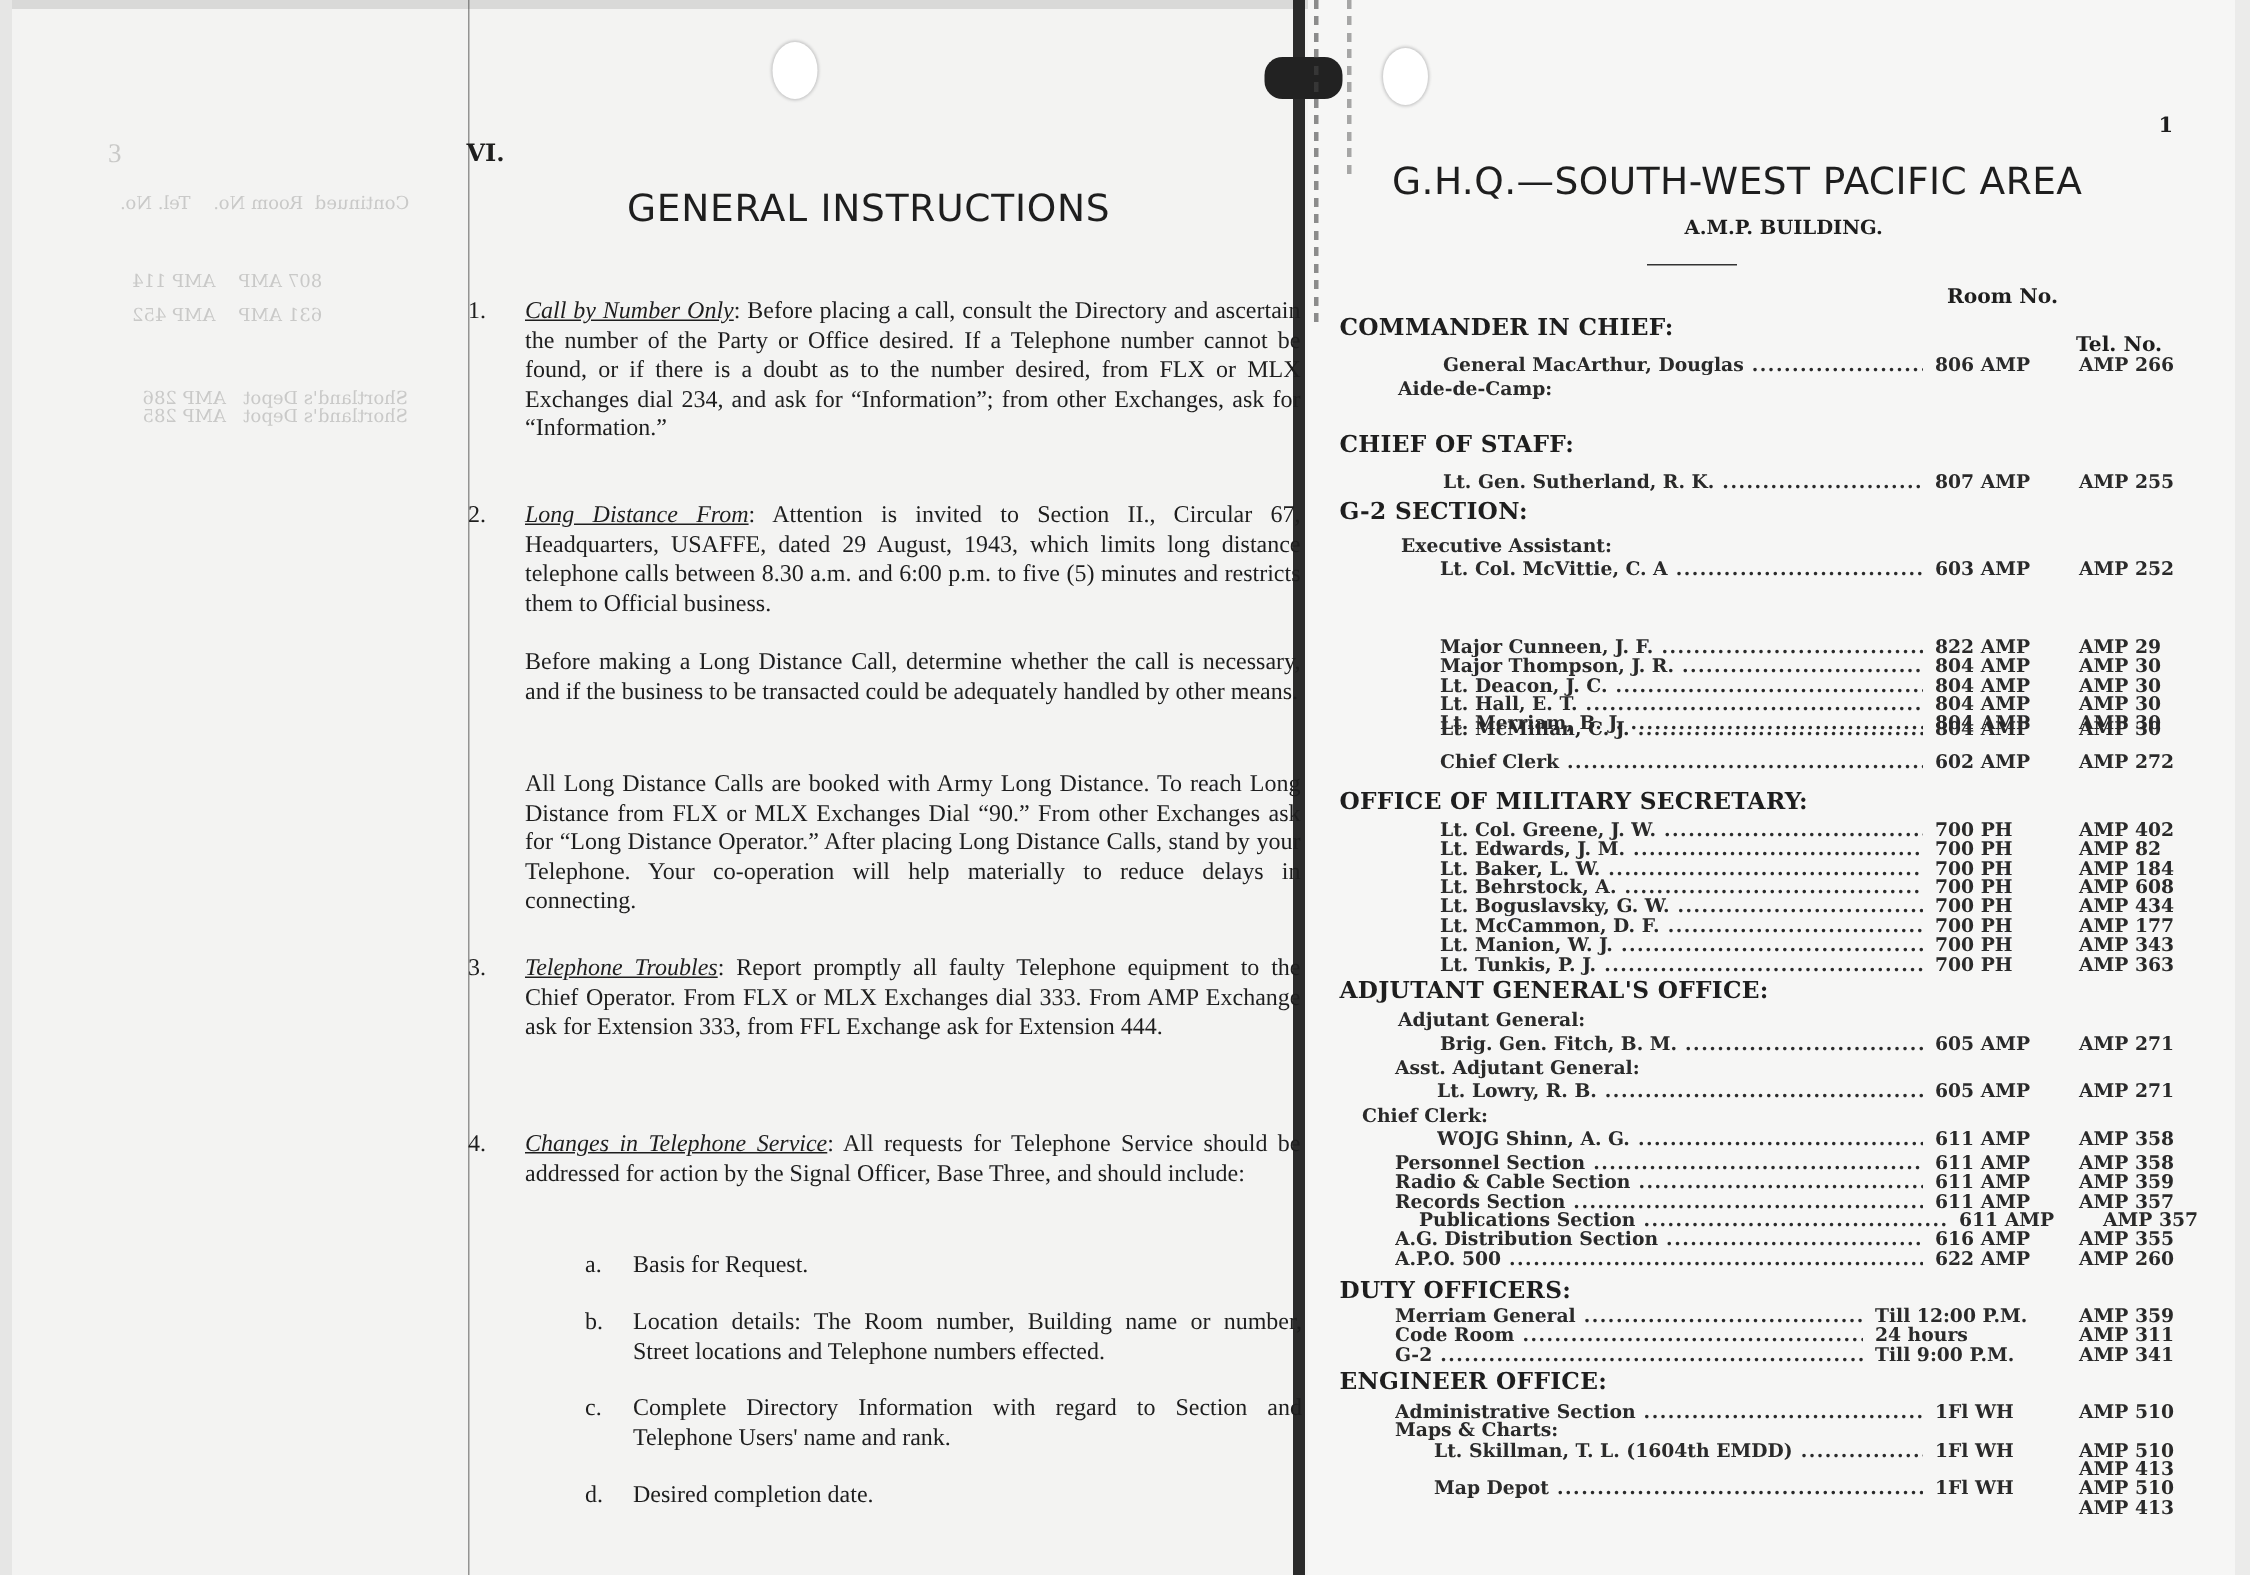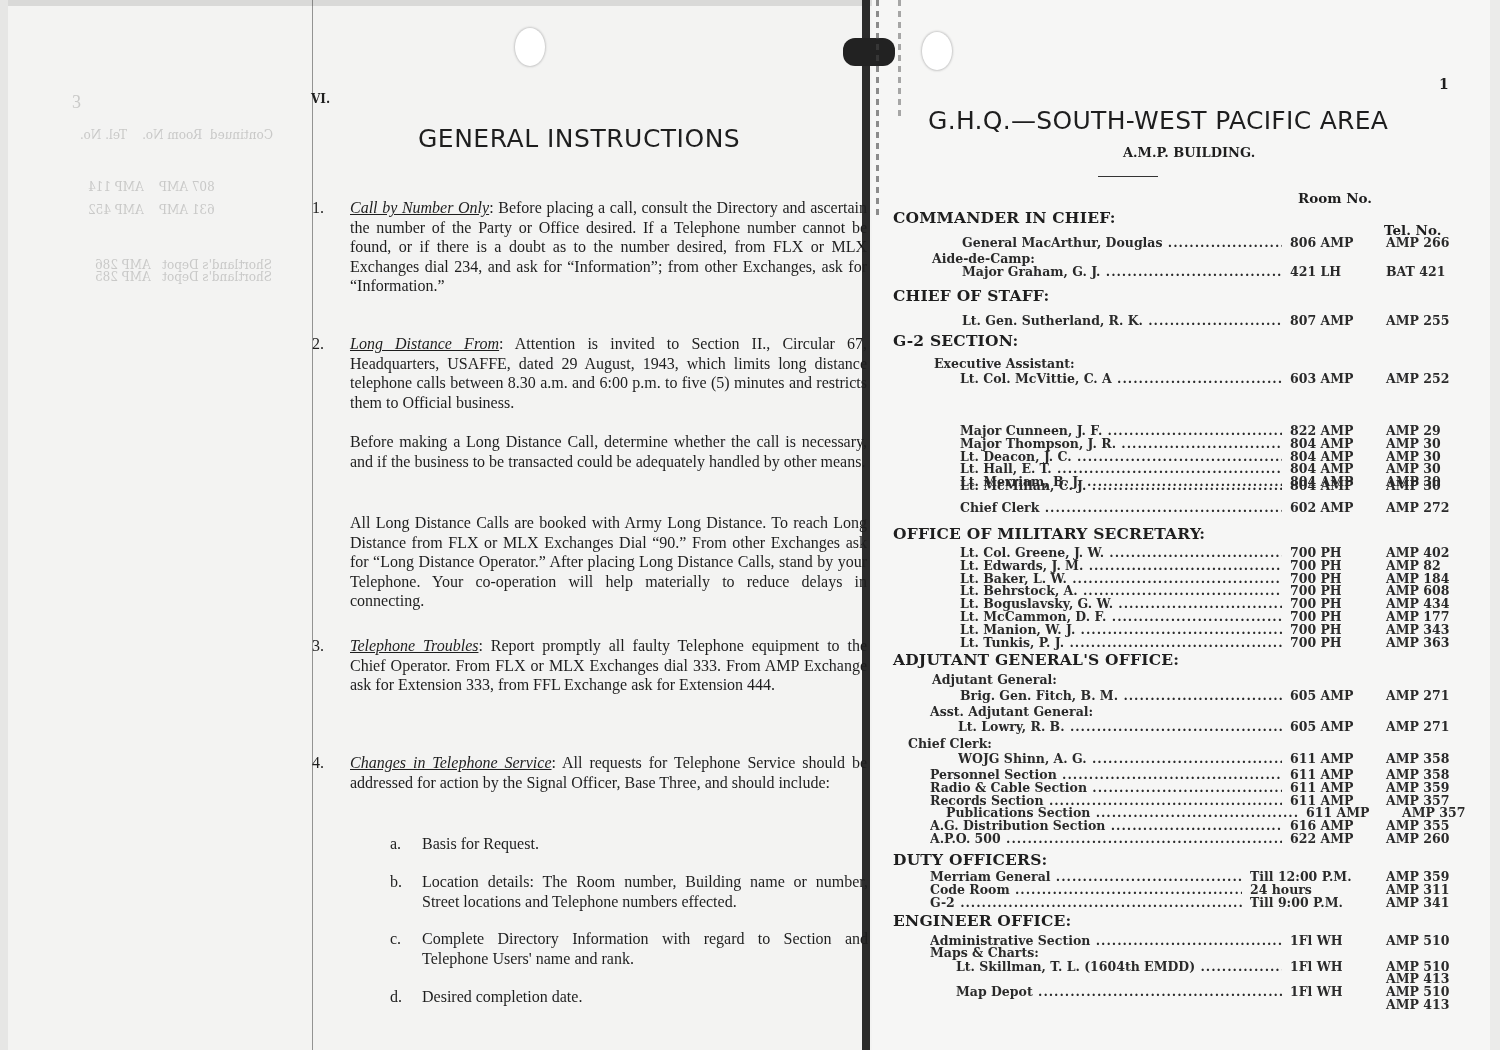--- a/index.html
+++ b/index.html
@@ -31,21 +31,21 @@
   .spine-noise2 { left:898px; height:120px; opacity:.45; }
   .leftrule { position:absolute; left:312px; top:0; width:1px; height:1050px; background:#444; opacity:.55; }
   .hole {
     position:absolute; width:30px; height:38px; border-radius:50%;
     background:#ffffff; box-shadow:0 0 2px 1px #c8c8c8;
   }
   .ghost { position:absolute; color:#c9c9c8; font-family:"DejaVu Serif", serif; font-size:12px; white-space:pre; }
   .ghost-page-no { position:absolute; left:72px; top:92px; color:#c9c9c8; font-size:18px; }
 
   
-  .sec-no { position:absolute; left:311px; top:92px; font-family:"DejaVu Serif",serif; font-weight:bold; font-size:12px; }
+  .sec-no { position:absolute; left:311px; top:92px; font-family:"DejaVu Serif",serif; font-weight:bold; font-size:16px; }
   .left-title { position:absolute; left:418px; top:124px; font-family:"DejaVu Sans",sans-serif; font-size:25px; letter-spacing:.5px; }
   .item { position:absolute; left:312px; width:555px; font-size:16px; line-height:19.5px; text-align:justify; }
   .item .num { position:absolute; left:0; top:0; }
   .item .body { margin-left:38px; }
   .item .lead { font-style:italic; text-decoration:underline; }
   .sub { position:absolute; left:390px; width:478px; font-size:16px; line-height:19.5px; text-align:justify; }
   .sub .letter { position:absolute; left:0; top:0; }
   .sub .txt { margin-left:32px; }
 
   
@@ -135,25 +135,20 @@
   <div class="colhead" style="left:1298px;">Room No.</div>
   <div class="colhead" style="left:1384px;margin-top:32px;">Tel. No.</div>
 
   <div class="heading" style="top:208px;">COMMANDER IN CHIEF:</div>
   <div class="row" style="left:0;top:235px;width:1500px;">
     <span class="name dots" style="left:962px;width:320px;">General MacArthur, Douglas</span>
     <span class="room">806 AMP</span>
     <span class="tel">AMP 266</span>
   </div>
   <div class="role" style="left:932px;top:251px;">Aide-de-Camp:</div>
-  <div class="row" style="left:0;top:264px;width:1500px;">
-    <span class="name dots" style="left:962px;width:320px;">Major Graham, G. J.</span>
-    <span class="room">421 LH</span>
-    <span class="tel">BAT 421</span>
-  </div>
 
   <div class="heading" style="top:286px;">CHIEF OF STAFF:</div>
   <div class="row" style="left:0;top:313px;width:1500px;">
     <span class="name dots" style="left:962px;width:320px;">Lt. Gen. Sutherland, R. K.</span>
     <span class="room">807 AMP</span>
     <span class="tel">AMP 255</span>
   </div>
 
   <div class="heading" style="top:331px;">G-2 SECTION:</div>
   <div class="role" style="left:934px;top:356px;">Executive Assistant:</div>

